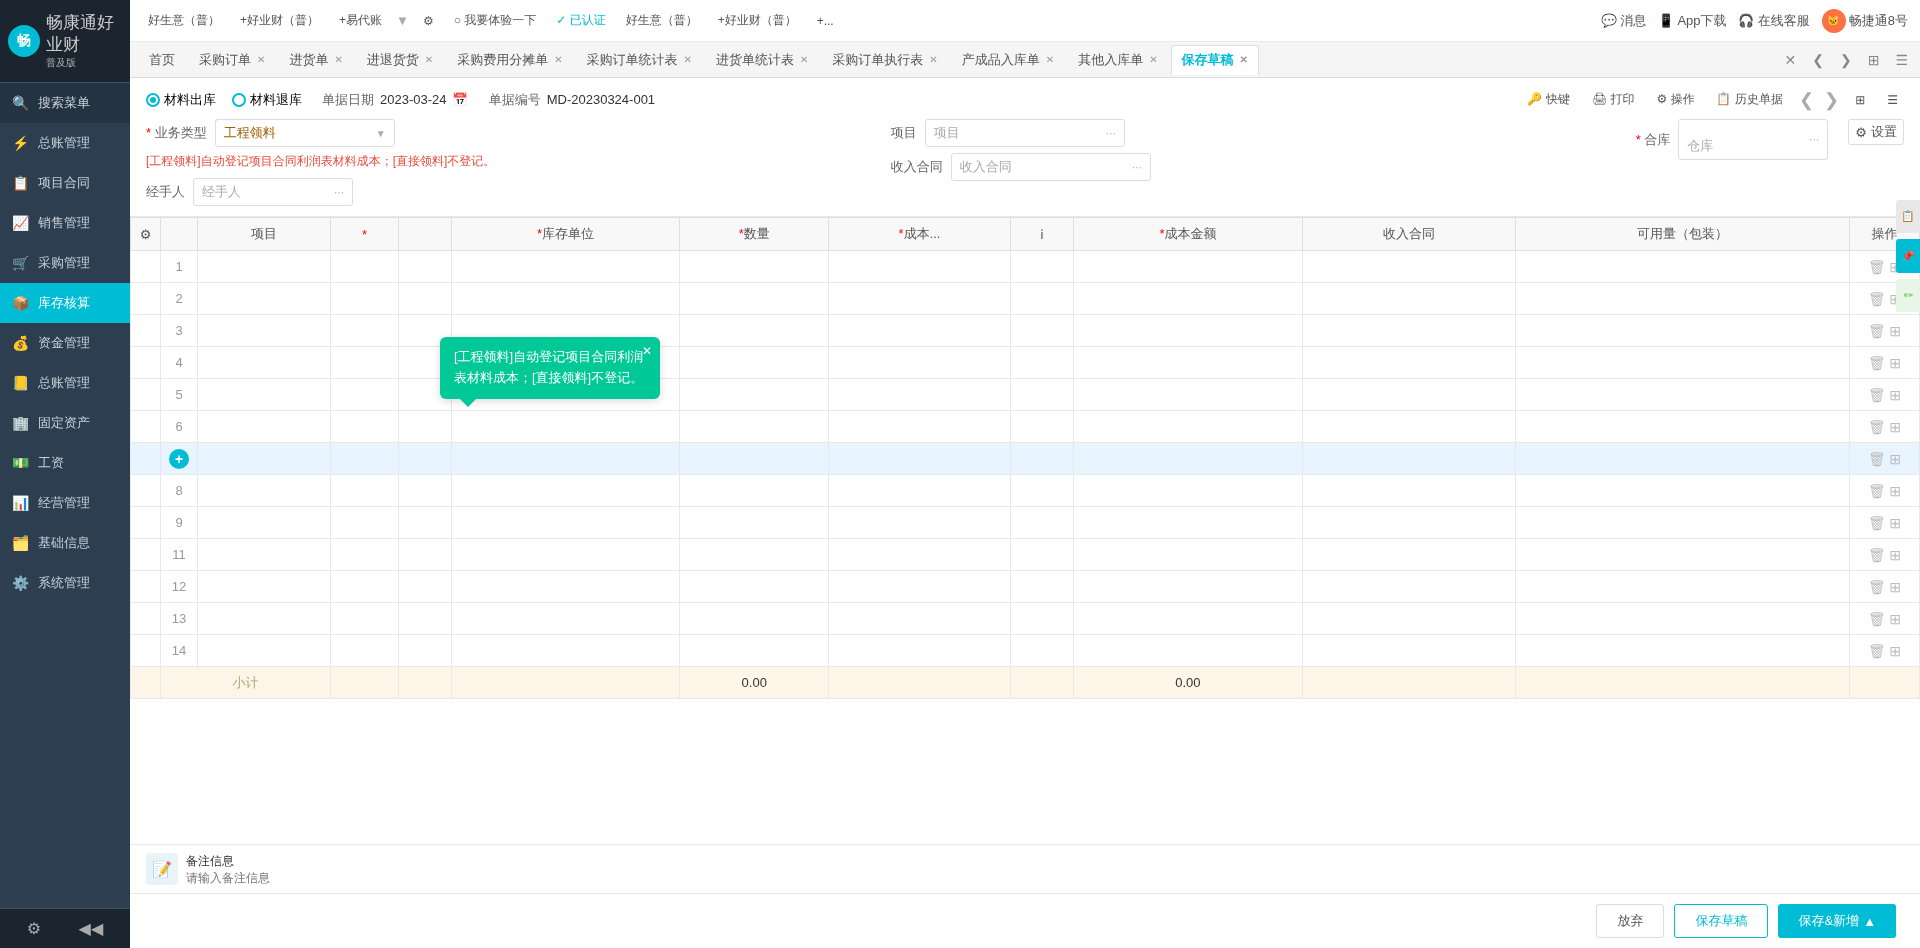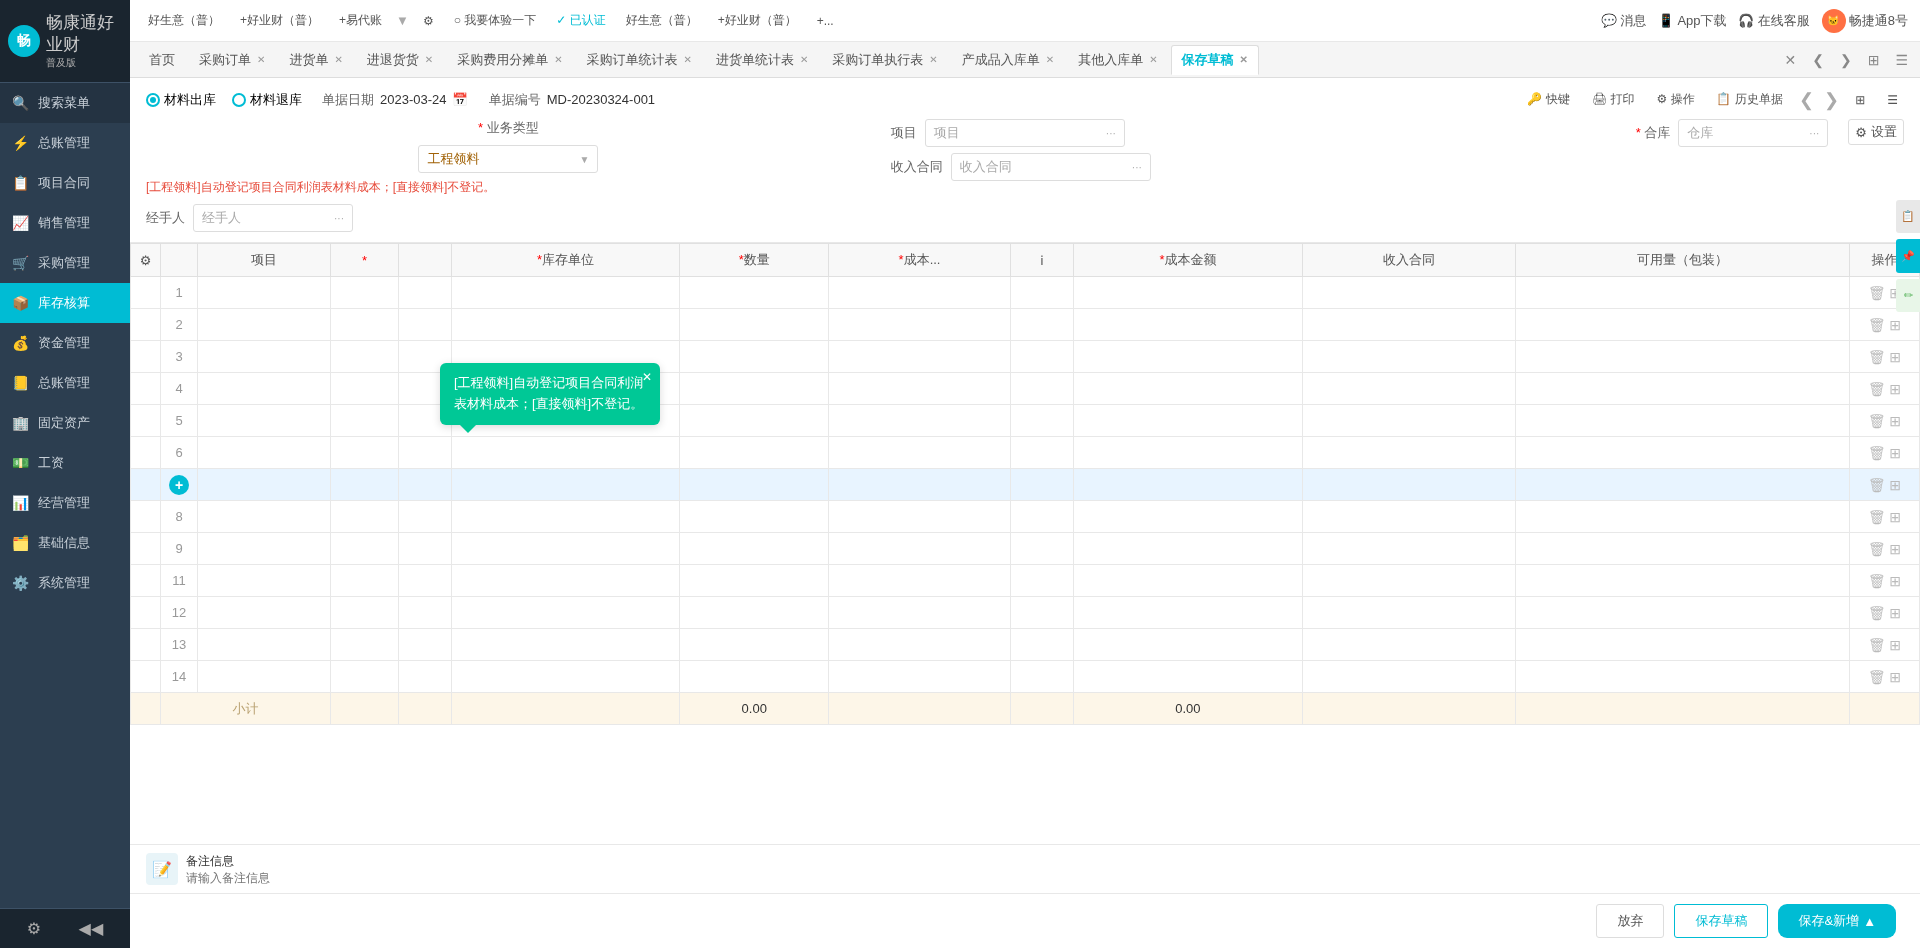--- a/index.html
+++ b/index.html
@@ -72,21 +72,21 @@
     .footer-area { background: #fff; border-top: 1px solid #e8e8e8; padding: 8px 16px; flex-shrink: 0; }
     .footer-notes { display: flex; align-items: flex-start; gap: 8px; }
     .notes-icon { width: 32px; height: 32px; background: #e8f4f8; border-radius: 4px; display: flex; align-items: center; justify-content: center; color: #00bcd4; font-size: 16px; flex-shrink: 0; }
     .notes-label { color: #333; font-size: 12px; margin-bottom: 0; font-weight: 500; }
     .notes-input { border: none; outline: none; width: 100%; color: #701a75; font-size: 12px; }
 
     
     .bottom-bar { background: #fff; border-top: 1px solid #e8e8e8; padding: 10px 24px; display: flex; justify-content: flex-end; gap: 10px; flex-shrink: 0; }
     .btn-discard { border: 1px solid #ddd; background: #fff; color: #555; padding: 7px 20px; border-radius: 3px; cursor: pointer; font-size: 13px; }
     .btn-draft { border: 1px solid #00bcd4; background: #fff; color: #00bcd4; padding: 7px 20px; border-radius: 3px; cursor: pointer; font-size: 13px; }
-    .btn-save { background: #00bcd4; color: #fff; padding: 7px 20px; border-radius: 9px; cursor: pointer; font-size: 13px; border: none; display: flex; align-items: center; gap: 4px; }
+    .btn-save { background: #00bcd4; color: #fff; padding: 7px 20px; border-radius: 3px; cursor: pointer; font-size: 13px; border: none; display: flex; align-items: center; gap: 4px; }
 
     
     .tooltip-popup { position: absolute; background: #00c896; color: #fff; border-radius: 6px; padding: 10px 14px; font-size: 12px; line-height: 1.6; z-index: 100; max-width: 220px; box-shadow: 0 2px 8px rgba(0,0,0,0.15); }
     .tooltip-popup .close-x { position: absolute; top: 5px; right: 8px; cursor: pointer; font-size: 12px; }
     .tooltip-arrow { position: absolute; bottom: -8px; left: 20px; width: 0; height: 0; border-left: 8px solid transparent; border-right: 8px solid transparent; border-top: 8px solid #00c896; }
   </style>
 </head>
 <body>
 
 <div class="sidebar">
@@ -281,21 +281,21 @@
             <span style="font-size:18px;color:#aaa;cursor:pointer;">❮</span>
             <span style="font-size:18px;color:#aaa;cursor:pointer;">❯</span>
             <span class="toolbar-btn">⊞</span>
             <span class="toolbar-btn">☰</span>
           </div>
         </div>
 
         <div style="display:flex;align-items:flex-start;gap:20px;flex-wrap:wrap;">
 
           <div style="flex:1;display:flex;flex-direction:column;gap:6px;">
-            <div style="display:flex;align-items:center;gap:8px;flex-direction:column;">
+            <div style="display:flex;align-items:center;gap:8px;">
               <span class="form-label required">业务类型</span>
               <div class="form-select" style="min-width:180px;">
                 <span class="form-select-value">工程领料</span>
                 <span class="form-select-arrow">▼</span>
               </div>
             </div>
             <div style="color:#e74c3c;font-size:12px;">[工程领料]自动登记项目合同利润表材料成本；[直接领料]不登记。</div>
             <div style="display:flex;align-items:center;gap:8px;margin-top:2px;">
               <span class="form-label">经手人</span>
               <div class="form-select" style="min-width:160px;">
@@ -318,21 +318,21 @@
               <div class="form-select" style="min-width:200px;">
                 <span class="form-select-value" style="color:#aaa;">收入合同</span>
                 <span class="form-select-arrow">···</span>
               </div>
             </div>
           </div>
 
           <div style="display:flex;align-items:center;gap:8px;">
             <span class="form-label required">合库</span>
             <div class="form-select" style="min-width:150px;">
-              <span class="form-select-value" style="color:#aaa;">仓库</span>
+              <span class="form-select-value" style="color:#aaa;margin-top:13px;">仓库</span>
               <span class="form-select-arrow">···</span>
             </div>
           </div>
 
           <div style="margin-left:auto;">
             <span class="toolbar-btn" style="border:1px solid #ddd;border-radius:3px;">
               <span>⚙</span>
               <span>设置</span>
             </span>
           </div>

